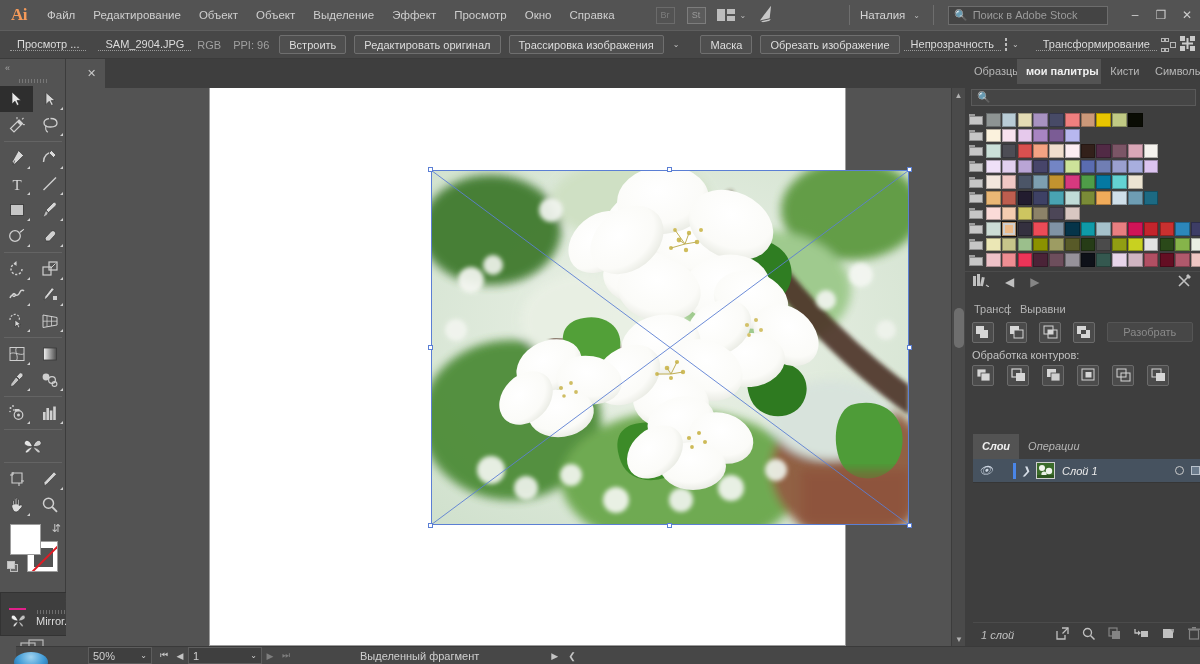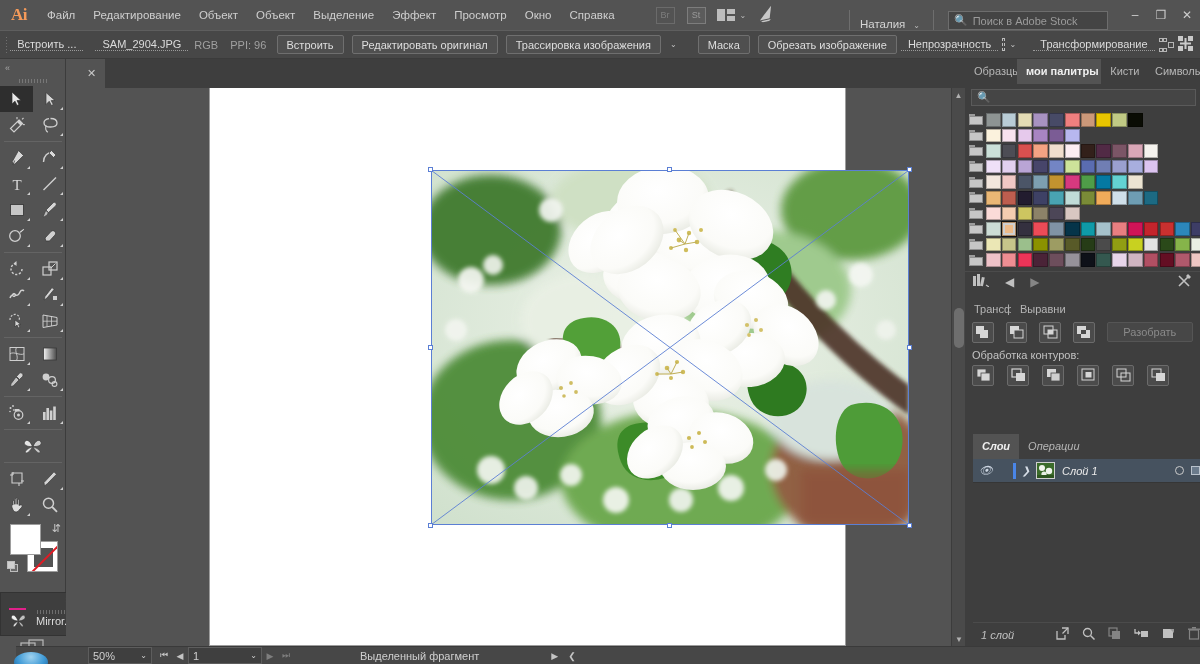--- a/index.html
+++ b/index.html
@@ -19,21 +19,21 @@
     background:#535353; display:flex; align-items:center;
   }
   .ai-logo {
     width:38px; height:30px; display:flex; align-items:center; justify-content:center;
     color:#f49a5a; font-size:17px; font-weight:bold; font-family:"Liberation Serif", serif;
     letter-spacing:-0.5px;
   }
   .menu-item {
     padding:0 9px; height:30px; line-height:30px; color:#cfcfcf; font-size:11.5px; white-space:nowrap;
   }
-  .mb-right { margin-left:auto; display:flex; align-items:flex-end; height:30px; }
+  .mb-right { margin-left:auto; display:flex; align-items:center; height:30px; }
   .sq-btn {
     width:19px; height:17px; border:1px solid #7d7d7d; color:#9a9a9a; font-size:9px;
     display:flex; align-items:center; justify-content:center; margin:0 6px;
     background:#5b5b5b;
   }
   .sq-btn.dim { border-color:#6b6b6b; color:#7e7e7e; background:transparent;}
   .arrange-ico { width:20px; height:14px; display:flex; margin-left:4px;}
   .chev { color:#bdbdbd; font-size:8px; margin:0 7px 0 4px;}
   .boat { color:#c8c8c8; font-size:15px; margin:0 10px 0 4px; transform:rotate(-12deg); }
   .vdiv { width:1px; height:20px; background:#6e6e6e; margin:0 6px; }
@@ -267,21 +267,21 @@
 
   <div class="controlbar">
     <div class="grip">
         <i></i>
         <i></i>
         <i></i>
         <i></i>
         <i></i>
         <i></i>
       </div>
-    <div class="cb-link">Встроить ...</div>
+    <div class="cb-link">Просмотр ...</div>
     <div class="cb-sep"></div>
     <div class="cb-link">SAM_2904.JPG</div>
     <div class="cb-txt muted">RGB</div>
     <div class="cb-txt muted">PPI: 96</div>
     <div style="width:10px"></div>
     <div class="cb-btn">Встроить</div>
     <div class="cb-btn">Редактировать оригинал</div>
     <div class="cb-btn">Трассировка изображения</div>
     <div class="cb-caret">⌄</div>
     <div class="cb-sep"></div>

